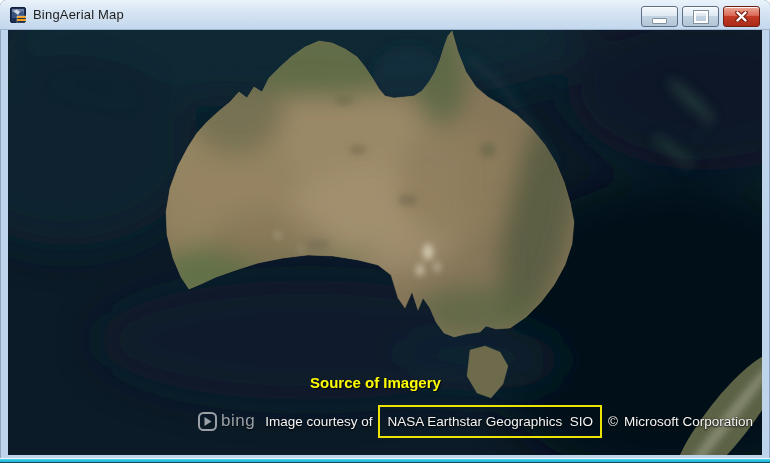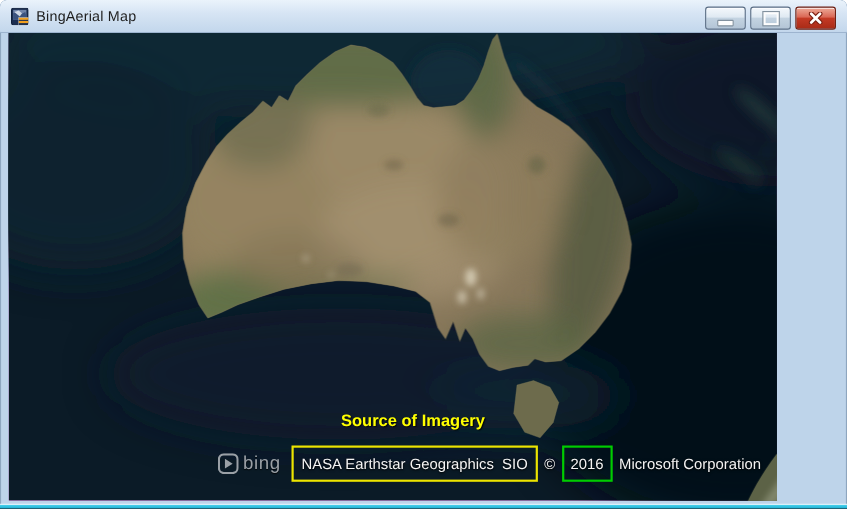--- a/index.html
+++ b/index.html
@@ -30,22 +30,22 @@
     padding:0;cursor:default;position:relative;
   }
   .win-btn.close{
     background:linear-gradient(180deg,#edab99 0%,#da6755 45%,#c43a25 50%,#a92b17 100%);
     border-color:#6e1f12;
   }
   .glyph-min{display:block;width:13px;height:4px;background:#fdfdfd;border:1px solid #83929f;border-radius:1px;margin-top:9px;}
   .glyph-max{display:block;width:10px;height:8px;border:2px solid #fdfdfd;outline:1px solid #83929f;background:transparent;}
   
   .map-viewport{
-    position:absolute;left:8px;top:30px;width:698px;height:425px;
-    background:#701a75;overflow:hidden;
+    position:absolute;left:8px;top:30px;width:754px;height:425px;
+    background:#14532d;overflow:hidden;
   }
   .map-viewport svg{display:block;}
   
   .bottom-white{position:absolute;left:0;right:0;bottom:4px;height:1px;background:#eef8fc;}
   .bottom-accent{position:absolute;left:0;right:0;bottom:1px;height:3px;background:linear-gradient(180deg,#49d2ee 0%,#1fb1d2 100%);}
   .bottom-dark{position:absolute;left:0;right:0;bottom:0;height:1px;background:#0b5163;}
   
   .anno-label{position:absolute;font-size:15px;font-weight:bold;white-space:nowrap;text-shadow:1px 1px 1px rgba(0,0,0,.75);}
   .source-label{left:302px;top:344px;color:#ffff00;}
   .year-label{left:570px;top:351px;color:#00e000;}
@@ -179,27 +179,25 @@
     <div class="anno-label source-label">Source of Imagery</div>
 
     <div class="attrib-row">
       <span class="bing-logo">
         <svg width="19" height="19" viewBox="0 0 19 19">
           <rect x="1" y="1" width="17" height="17" rx="4.5" fill="none" stroke="#9aa0a6" stroke-width="2"></rect>
           <path d="M6.5,5 L13.5,9.5 L6.5,14 Z" fill="#9aa0a6"></path>
         </svg>
         <span class="bing-text">bing</span>
       </span>
+      <span>Image courtesy of</span>
       <span class="hl-box hl-yellow">
         <span class="pre">NASA Earthstar Geographics  SIO</span>
       </span>
       <span>©</span>
-      <span class="hl-box hl-green">
-        <span>2016</span>
-      </span>
       <span>Microsoft Corporation</span>
     </div>
   </div>
 
   <div class="bottom-white"></div>
   <div class="bottom-accent"></div>
   <div class="bottom-dark"></div>
 </div>
 
 </body></html>

